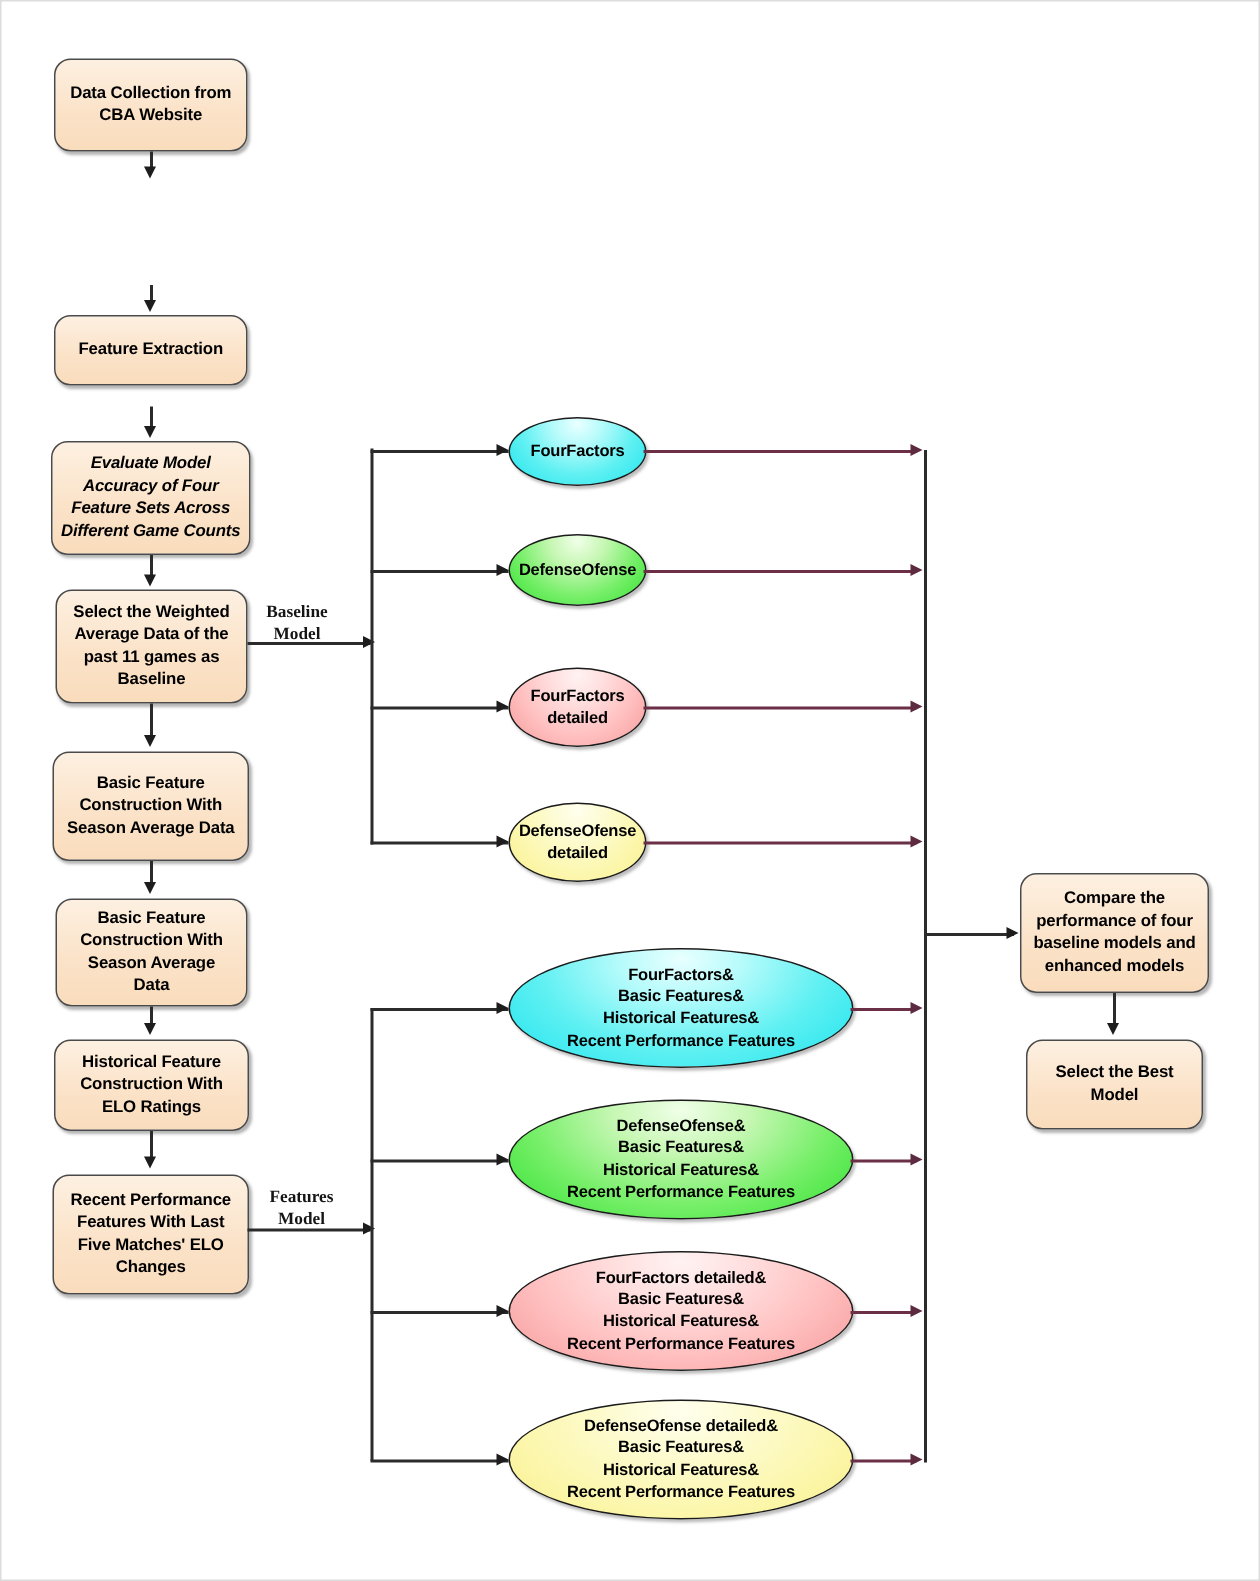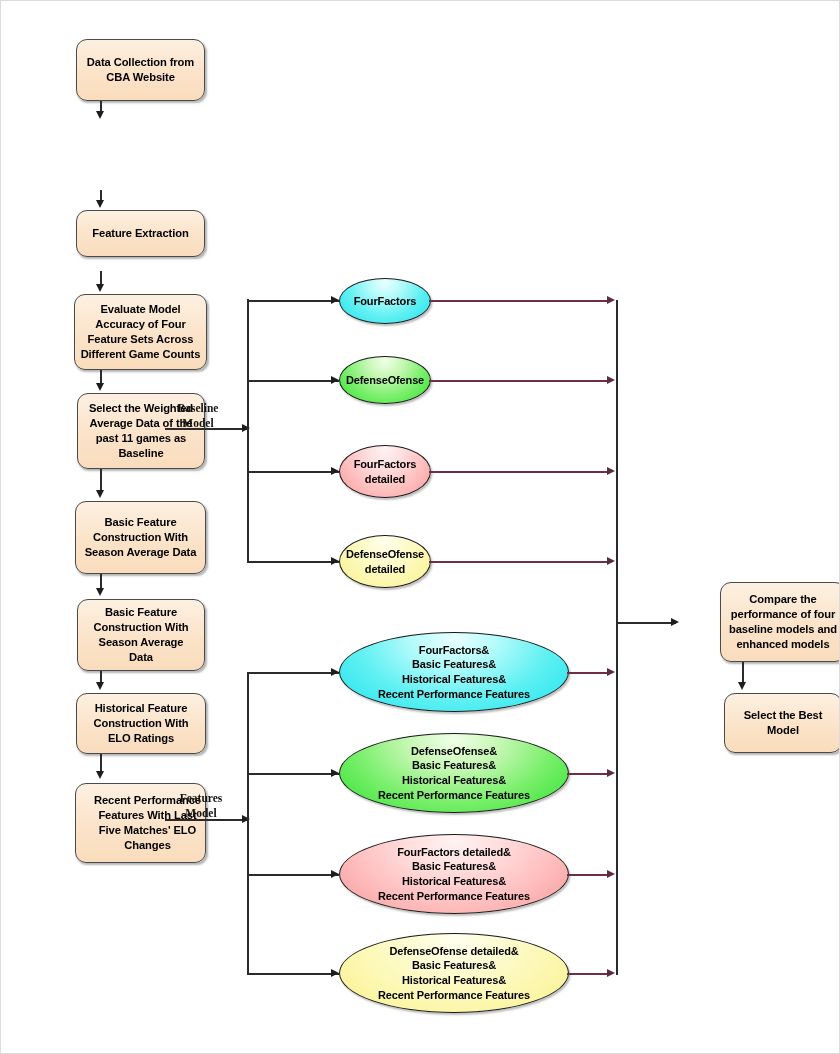--- a/index.html
+++ b/index.html
@@ -21,21 +21,20 @@
     background:linear-gradient(180deg,#fdf0e1 0%,#fbe3c9 55%,#f9dcbc 100%);
     box-shadow:1.5px 2px 2px rgba(90,90,90,0.45);
     display:flex;align-items:center;justify-content:center;
     text-align:center;
     font-weight:bold;
     color:#000;
     font-size:11.2px;
     line-height:1.33;
     padding:2px 4px;
     letter-spacing:-0.1px;
-    margin-left:40px;
   }
   
   .ell{
     position:absolute;
     box-sizing:border-box;
     border:1.5px solid #1b1b1b;
     border-radius:50%;
     display:flex;align-items:center;justify-content:center;
     text-align:center;
     font-weight:bold;
@@ -90,21 +89,21 @@
   <div class="box" style="left:35px;top:38px;width:129px;height:62px;">
     <span style="white-space:pre-line">Data Collection from
 CBA Website</span>
   </div>
 
 
   <div class="box" style="left:35px;top:209px;width:129px;height:47px;">
     <span style="white-space:pre-line">Feature Extraction</span>
   </div>
 
-  <div class="box" style="left:33px;top:293px;width:133px;height:76px;">
+  <div class="box" style="left:33px;top:293px;width:133px;height:76px;font-style:italic;">
     <span style="white-space:pre-line">Evaluate Model
 Accuracy of Four
 Feature Sets Across
 Different Game Counts</span>
   </div>
 
   <div class="box" style="left:36px;top:392px;width:128px;height:76px;">
     <span style="white-space:pre-line">Select the Weighted
 Average Data of the
 past 11 games as
@@ -123,21 +122,21 @@
 Season Average
 Data</span>
   </div>
 
   <div class="box" style="left:35px;top:692px;width:130px;height:61px;">
     <span style="white-space:pre-line">Historical Feature
 Construction With
 ELO Ratings</span>
   </div>
 
-  <div class="box" style="left:34px;top:782px;width:131px;height:80px;justify-content:flex-end;">
+  <div class="box" style="left:34px;top:782px;width:131px;height:80px;">
     <span style="white-space:pre-line">Recent Performance
 Features With Last
 Five Matches' ELO
 Changes</span>
   </div>
 
   <div class="ln v" style="left:99px;top:100px;height:12px;"></div>
   <div class="arw down" style="left:95px;top:110px;"></div>
 
   <div class="ln v" style="left:99px;top:189px;height:12px;"></div>

